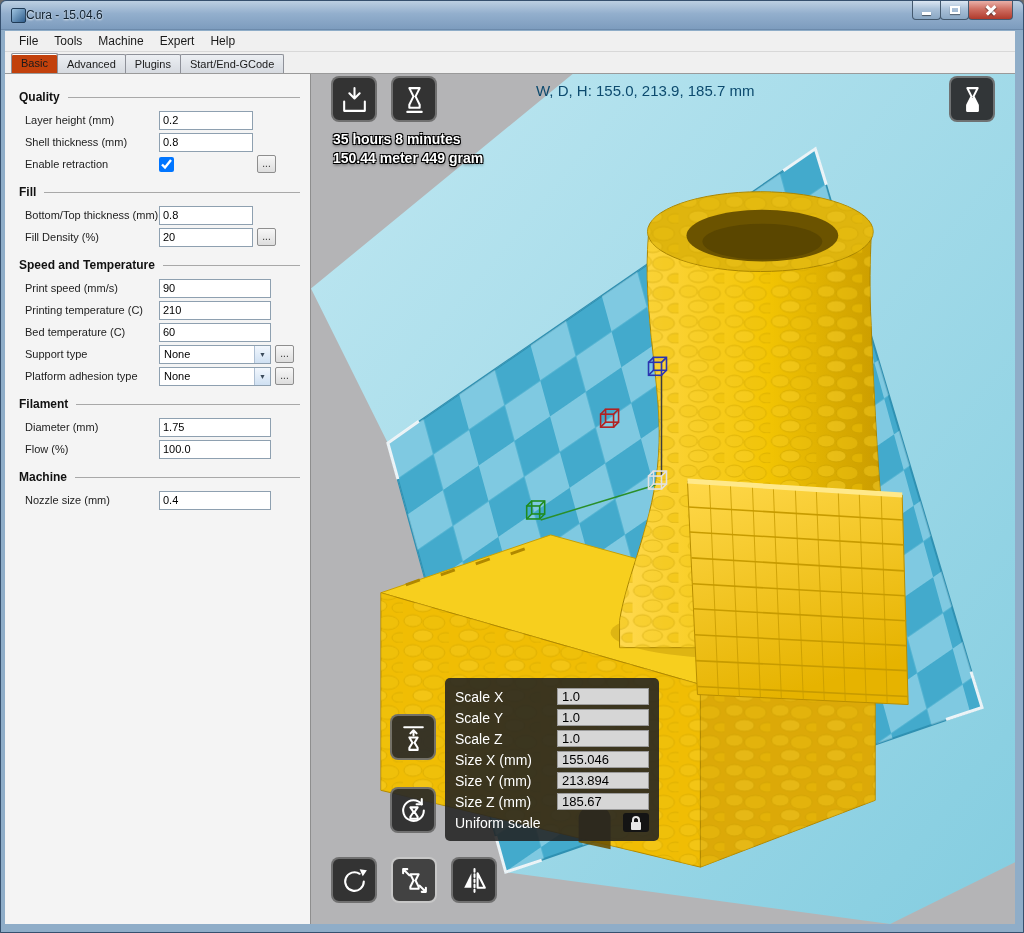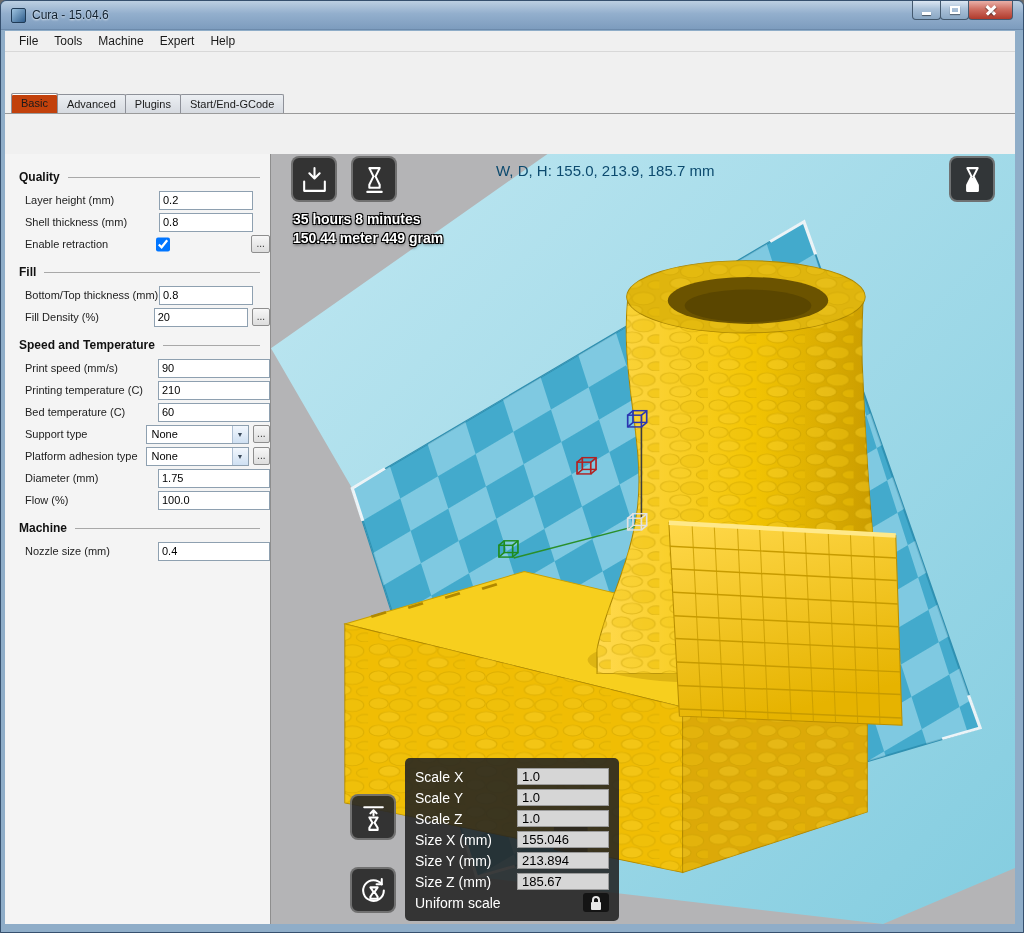--- a/index.html
+++ b/index.html
@@ -14,21 +14,21 @@
     position:absolute; inset:0;
     background:#8fadc8;
     border:1px solid #36506e;
     border-radius:6px 6px 0 0;
   }
   .titlebar {
     height:29px;
     background:linear-gradient(#bccfe2,#93afcd 45%,#7d9cbe);
     border-radius:6px 6px 0 0;
     border-bottom:1px solid #6c8aab;
-    display:flex; align-items:center; gap:6px;
+    display:flex; align-items:center; 
     padding-left:10px; position:relative;
   }
   .app-icon {
     width:15px; height:15px;
     background:linear-gradient(135deg,#9fc4e0,#2f5d8c);
     border:1px solid #1f3a55; border-radius:2px;
   }
   .title-text {
     font-size:12px; color:#10202e;
     text-shadow:0 1px 2px rgba(255,255,255,.85);
@@ -48,21 +48,21 @@
   }
   .glyph-min { width:9px; height:3px; background:#fff; box-shadow:0 1px 1px rgba(0,0,0,.5); margin-top:6px; }
   .glyph-max { width:10px; height:8px; border:2px solid #fff; box-shadow:0 1px 1px rgba(0,0,0,.4); background:transparent; }
   .glyph-close { position:relative; width:12px; height:12px; }
   .glyph-close span { position:absolute; left:0; top:5px; width:12px; height:2.5px; background:#fff; box-shadow:0 1px 1px rgba(0,0,0,.4); }
   .glyph-close .a { transform:rotate(45deg); }
   .glyph-close .b { transform:rotate(-45deg); }
 
   .client {
     position:absolute; top:30px; left:4px; right:8px; bottom:8px;
-    background:#f0f0f0; display:flex; flex-direction:column; overflow:hidden;gap:40px;
+    background:#f0f0f0; display:flex; flex-direction:column; overflow:hidden;
   }
   
   .menubar {
     height:21px; background:#f0f0f0; border-bottom:1px solid #d8d8d8;
     display:flex; align-items:center; padding-left:6px;
   }
   .menu-item { font-size:12px; color:#1a1a1a; padding:2px 8px; cursor:default; }
   .tabbar {
     height:22px; background:#f0f0f0; border-bottom:1px solid #9a9a9a;
     display:flex; align-items:flex-end; padding-left:6px;
@@ -73,21 +73,21 @@
     border:1px solid #8e9199; border-bottom:none;
     border-radius:2px 2px 0 0; margin-right:-1px; position:relative; cursor:default;
   }
   .tab.active {
     background:#c2410c; z-index:2; padding-bottom:4px;
     box-shadow:inset 0 1px 0 #fff;
   }
   
   .content { flex:1; display:flex; overflow:hidden; }
   .settings {
-    width:266px; background:#f4f4f4; border-right:1px solid #8e8e8e;
+    width:306px; background:#f4f4f4; border-right:1px solid #8e8e8e;
     padding-top:6px; overflow:hidden;
   }
   .sheader { display:flex; align-items:center; margin:10px 10px 5px 14px; }
   .stitle { font-weight:bold; font-size:12px; color:#111; white-space:nowrap; margin-right:8px; }
   .rule { flex:1; height:1px; background:#a8a8a8; }
   .srow { display:flex; align-items:center; height:22px; padding-left:14px;margin-left:6px; }
   .lbl { width:134px; font-size:11px; color:#222; }
   .inp {
     height:19px; border:1px solid #8ea0b0; background:#fff;
     font-size:11px; font-family:"Liberation Sans",sans-serif; padding:0 3px; color:#000;
@@ -267,20 +267,24 @@
         </div>
         <div class="srow">
           <span class="lbl">Platform adhesion type</span>
           <div class="sel">
             <span>None</span>
             <span class="arrow-box">▼</span>
           </div>
           <button class="more-btn">...</button>
         </div>
 
+        <div class="sheader">
+          <span class="stitle">Filament</span>
+          <span class="rule"></span>
+        </div>
         <div class="srow">
           <span class="lbl">Diameter (mm)</span>
           <input class="inp w112" value="1.75" style="">
         </div>
         <div class="srow">
           <span class="lbl">Flow (%)</span>
           <input class="inp w112" value="100.0" style="">
         </div>
 
         <div class="sheader">

